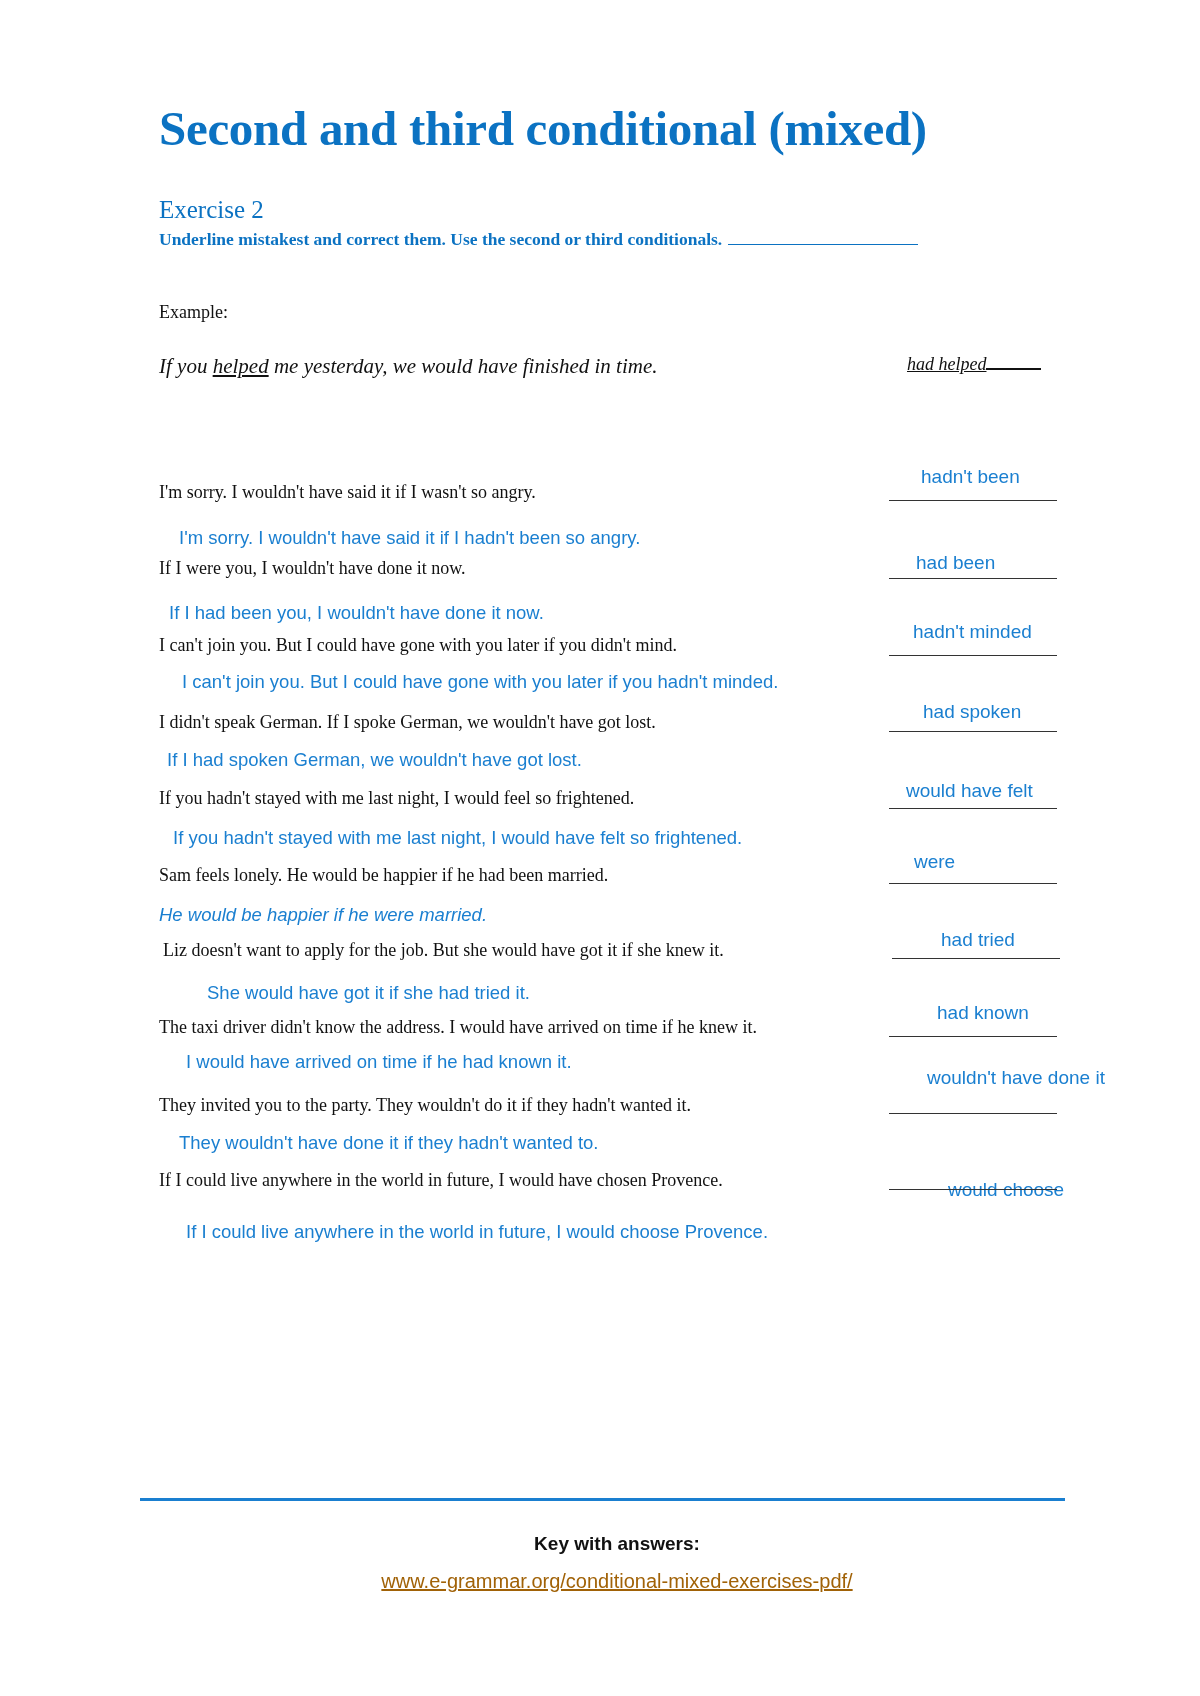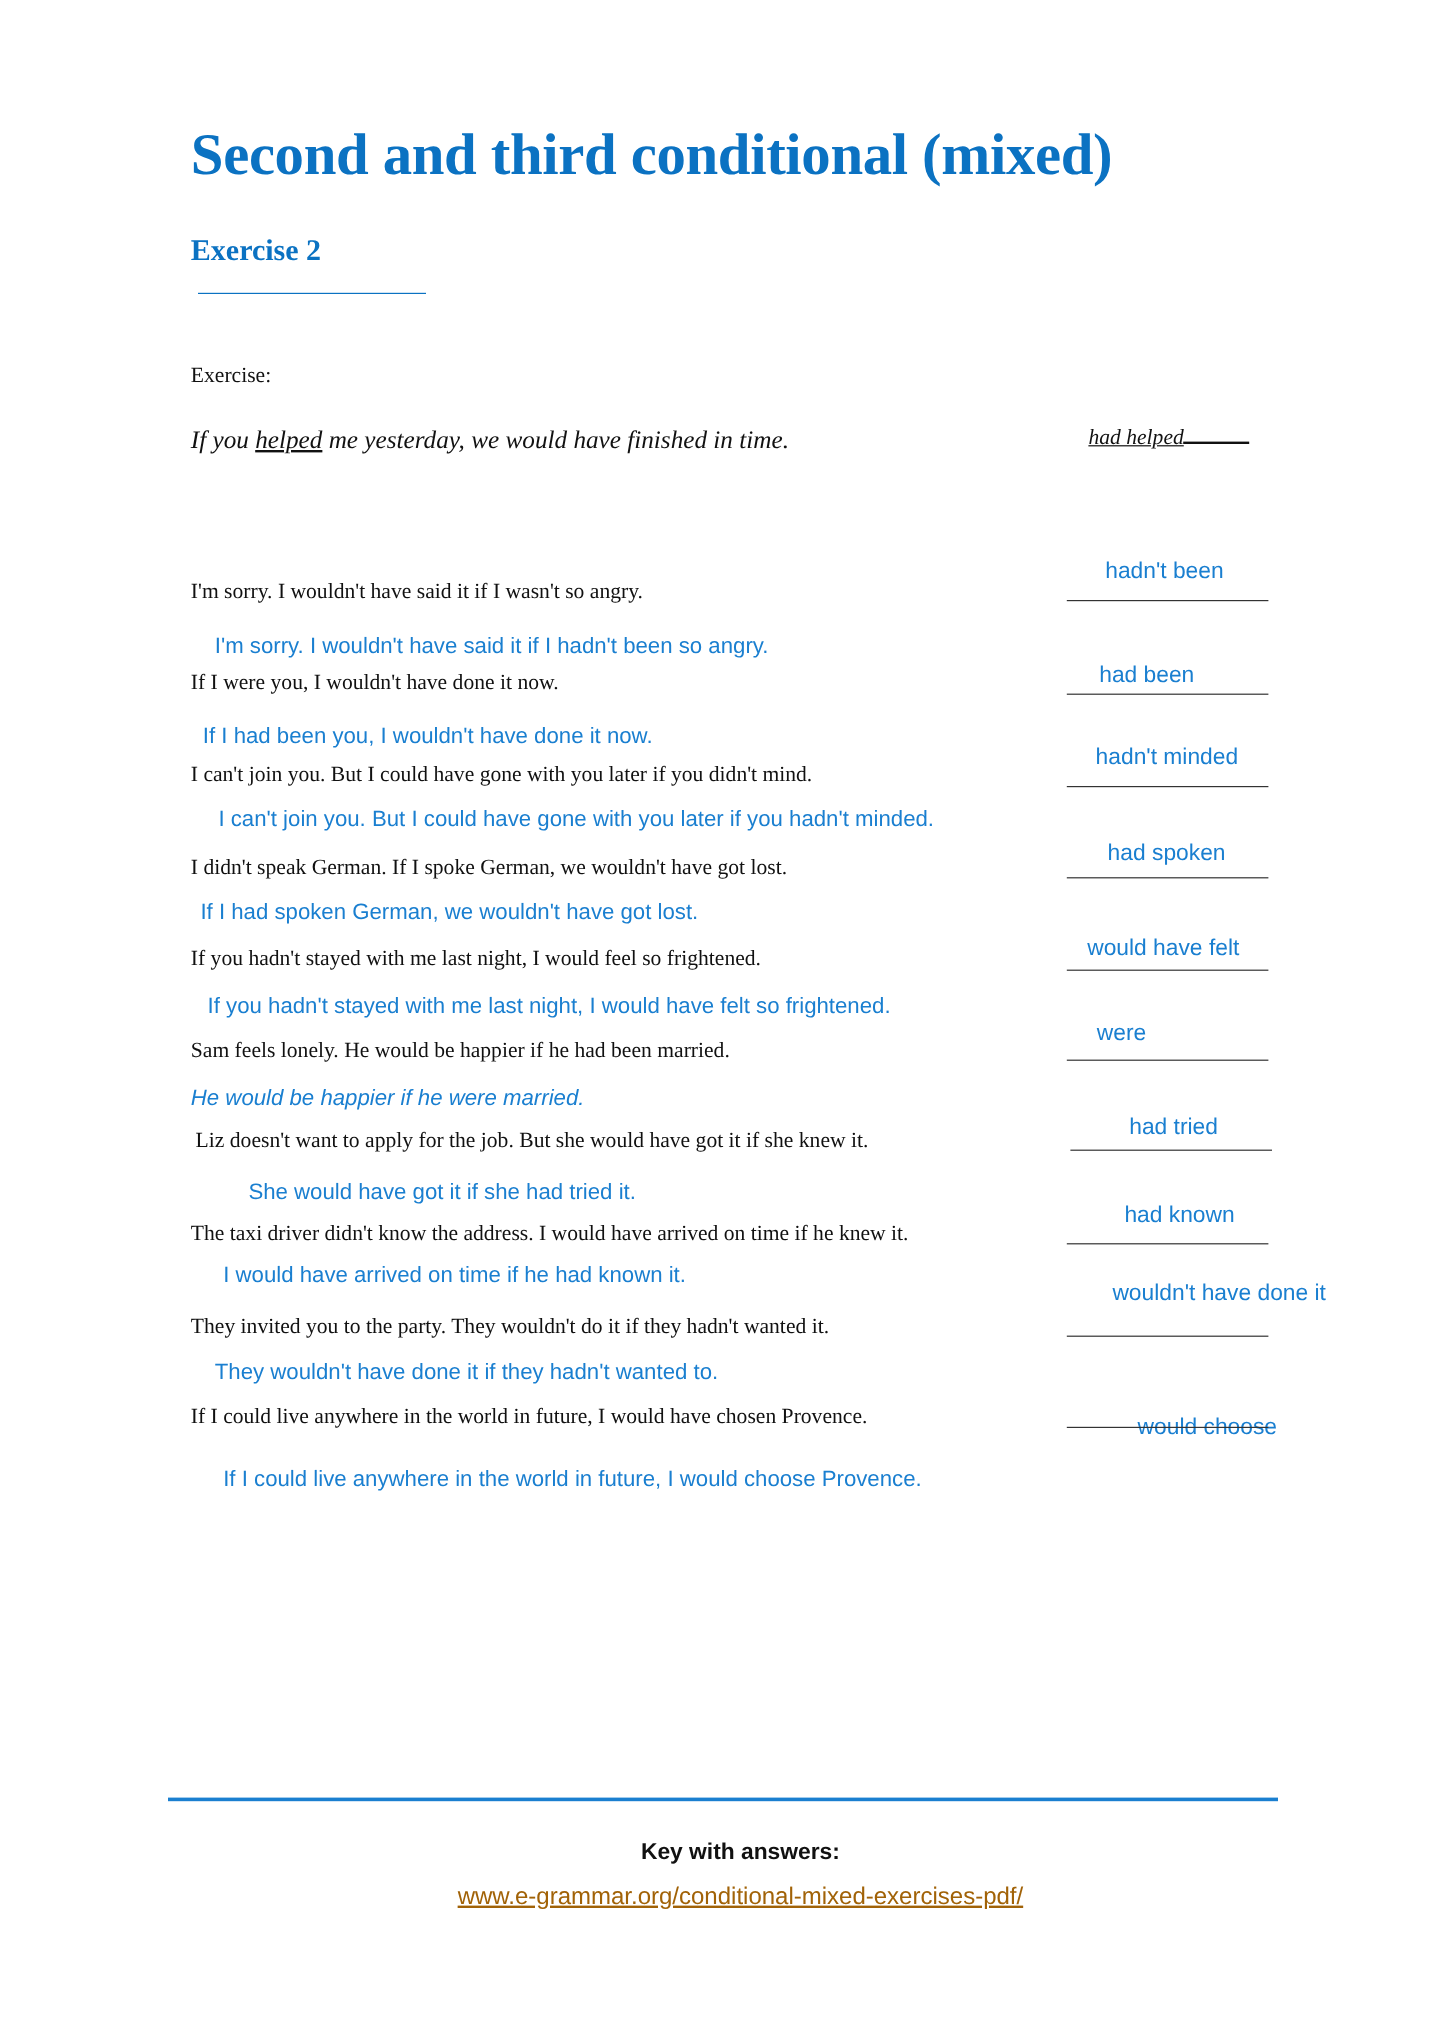--- a/index.html
+++ b/index.html
@@ -5,21 +5,21 @@
   html, body { margin: 0; padding: 0; background: #ffffff; }
   body { width: 1200px; height: 1696px; position: relative; overflow: hidden; }
   .abs { position: absolute; white-space: nowrap; margin-left: 17px; }
   .title {
     left: 142px; top: 100px;
     font-family: "Liberation Serif", "DejaVu Serif", serif;
     font-weight: bold; font-size: 49px; color: #0b72c2; letter-spacing: -0.3px;
   }
   .exercise {
     left: 142px; top: 196px;
-    font-family: "Liberation Serif", serif; font-weight: bold;
+    font-family: "Liberation Serif", serif; font-weight: normal;
     font-size: 25px; color: #0b72c2;
   }
   .instructions {
     left: 142px; top: 229px;
     font-family: "Liberation Serif", serif; font-weight: bold;
     font-size: 17.5px; color: #0b72c2;
   }
   .instructions .blank {
     display: inline-block; width: 190px; border-bottom: 1.5px solid #0b72c2;
     margin-left: 6px; vertical-align: baseline; height: 14px;
@@ -67,23 +67,23 @@
     text-decoration: underline;
   }
 </style>
 </head>
 <body>
 
 <div>
 
   <div class="abs title">Second and third conditional (mixed)</div>
   <div class="abs exercise">Exercise 2</div>
-  <div class="abs instructions"><span class="blank"></span></div>
+  <div class="abs instructions"><span>Underline mistakest and correct them. Use the second or third conditionals.</span><span class="blank"></span></div>
 
-  <div class="abs example-label">Exercise:</div>
+  <div class="abs example-label">Example:</div>
   <div class="abs example-sentence"><span>If you </span><u>helped</u><span> me yesterday, we would have finished in time.</span></div>
   <div class="abs example-answer"><span>had helped</span><span class="tail"></span></div>
 
   <div class="abs ans" style="left:904px; top:466px;">hadn't been</div>
   <div class="line" style="left:889px; top:500px;"></div>
   <div class="abs q" style="top:482px;">I'm sorry. I wouldn't have said it if I wasn't so angry.</div>
   <div class="abs c" style="left:162px; top:527px;">I'm sorry. I wouldn't have said it if I hadn't been so angry.</div>
 
   <div class="abs ans" style="left:899px; top:552px;">had been</div>
   <div class="line" style="left:889px; top:578px;"></div>

